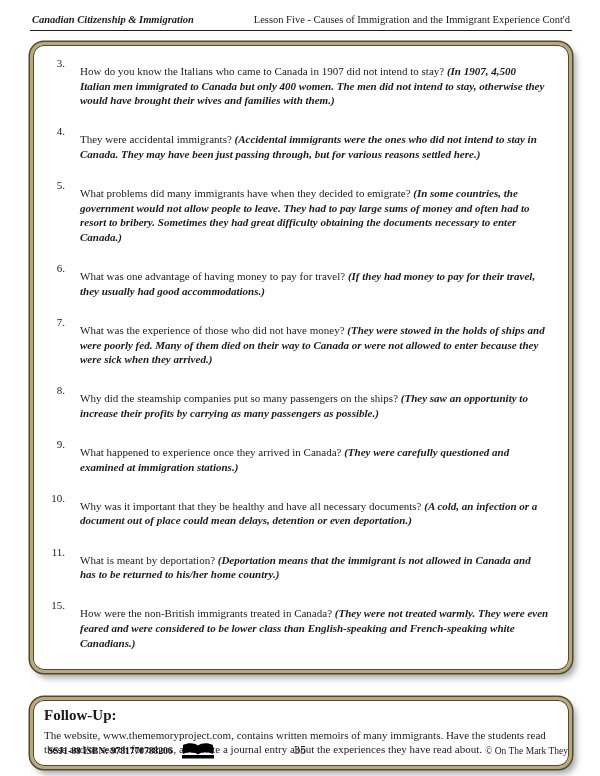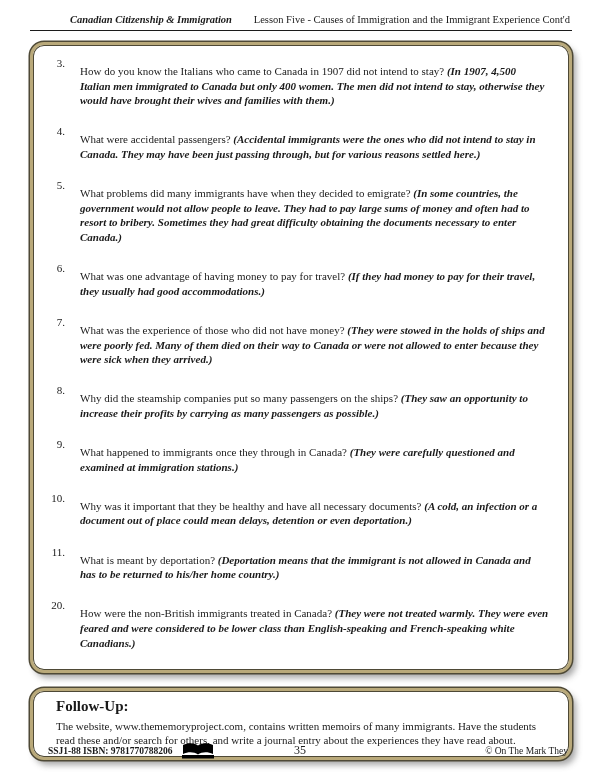--- a/index.html
+++ b/index.html
@@ -7,38 +7,38 @@
     width:600px;height:776px;background:#ffffff;position:relative;overflow:hidden;
     font-family:"Liberation Serif", serif;color:#1a1a1a;
   }
   .page{position:absolute;inset:0;padding:10px 28px 0 30px;box-sizing:border-box;}
 
   
   .page-header{
     display:flex;justify-content:space-between;align-items:baseline;
     font-size:10.5px;padding:4px 2px 5px 2px;border-bottom:1.5px solid #1c1c1c;
   }
-  .hdr-left{font-style:italic;font-weight:600;white-space:nowrap;margin-left:38px;}
+  .hdr-left{font-style:italic;font-weight:600;white-space:nowrap;}
   .hdr-right{white-space:nowrap;font-size:10.5px;}
 
   
   .frame{
     background:#fff;
     border:3px solid #b9a97a;
     border-radius:14px;
     box-shadow:0 0 0 1.5px #4e4936, inset 0 0 0 1px #4e4936, 4px 5px 6px rgba(60,60,60,0.45);
   }
   .main-box{margin-top:11px;padding:11px 12px 3px 6px;}
 
   .q-item{display:flex;margin-bottom:8.5px;font-size:11px;line-height:1.33;}
   .q-num{width:26px;text-align:right;padding-right:7px;flex-shrink:0;}
   .q-text{margin:8px;}
   .answer{font-weight:bold;font-style:italic;}
 
-  .followup-box{margin-top:15px;padding:5px 12px 9px 23px;}
+  .followup-box{margin-top:24px;padding:5px 12px 9px 11px;}
   .followup-title{font-size:15px;font-weight:bold;margin:2px 0 4px 0;}
   .followup-body{margin:0;font-size:11px;line-height:1.32;}
 
   
   .page-footer{position:absolute;left:32px;right:32px;bottom:12px;height:24px;font-size:10px;}
   .ft-left{position:absolute;left:16px;top:6px;font-weight:bold;font-size:9.5px;white-space:nowrap;}
   .ft-icon{position:absolute;left:150px;top:2px;display:inline-block;}
   .ft-page{position:absolute;left:50%;transform:translateX(-50%);top:3px;font-size:12px;}
   .ft-right{position:absolute;right:0;top:6px;font-size:9.5px;white-space:nowrap;}
 </style>
@@ -54,21 +54,21 @@
 
   <div class="frame main-box">
 
     <div class="q-item">
       <span class="q-num">3.</span>
       <p class="q-text"><span>How do you know the Italians who came to Canada in 1907 did not intend to stay?</span> <span class="answer">(In 1907, 4,500 Italian men immigrated to Canada but only 400 women.  The men did not intend to stay, otherwise they would have brought their wives and families with them.)</span></p>
     </div>
 
     <div class="q-item">
       <span class="q-num">4.</span>
-      <p class="q-text"><span>What were accidental passengers?</span> <span class="answer">(Accidental immigrants were the ones who did not intend to stay in Canada.  They may have been just passing through, but for various reasons settled here.)</span></p>
+      <p class="q-text"><span>They were accidental immigrants?</span> <span class="answer">(Accidental immigrants were the ones who did not intend to stay in Canada.  They may have been just passing through, but for various reasons settled here.)</span></p>
     </div>
 
     <div class="q-item">
       <span class="q-num">5.</span>
       <p class="q-text"><span>What problems did many immigrants have when they decided to emigrate?</span> <span class="answer">(In some countries, the government would not allow people to leave.  They had to pay large sums of money and often had to resort to bribery.  Sometimes they had great difficulty obtaining the documents necessary to enter Canada.)</span></p>
     </div>
 
     <div class="q-item">
       <span class="q-num">6.</span>
       <p class="q-text"><span>What was one advantage of having money to pay for travel?</span> <span class="answer">(If they had money to pay for their travel, they usually had good accommodations.)</span></p>
@@ -79,35 +79,35 @@
       <p class="q-text"><span>What was the experience of those who did not have money?</span> <span class="answer">(They were stowed in the holds of ships and were poorly fed.  Many of them died on their way to Canada or were not allowed to enter because they were sick when they arrived.)</span></p>
     </div>
 
     <div class="q-item">
       <span class="q-num">8.</span>
       <p class="q-text"><span>Why did the steamship companies put so many passengers on the ships?</span> <span class="answer">(They saw an opportunity to increase their profits by carrying as many passengers as possible.)</span></p>
     </div>
 
     <div class="q-item">
       <span class="q-num">9.</span>
-      <p class="q-text"><span>What happened to immigrants once they through in Canada?</span> <span class="answer">(They were carefully questioned and examined at immigration stations.)</span></p>
+      <p class="q-text"><span>What happened to experience once they arrived in Canada?</span> <span class="answer">(They were carefully questioned and examined at immigration stations.)</span></p>
     </div>
 
     <div class="q-item">
       <span class="q-num">10.</span>
       <p class="q-text"><span>Why was it important that they be healthy and have all necessary documents?</span> <span class="answer">(A cold, an infection or a document out of place could mean delays, detention or even deportation.)</span></p>
     </div>
 
     <div class="q-item">
       <span class="q-num">11.</span>
       <p class="q-text"><span>What is meant by deportation?</span> <span class="answer">(Deportation means that the immigrant is not allowed in Canada and has to be returned to his/her home country.)</span></p>
     </div>
 
     <div class="q-item">
-      <span class="q-num">20.</span>
+      <span class="q-num">15.</span>
       <p class="q-text"><span>How were the non-British immigrants treated in Canada?</span> <span class="answer">(They were not treated warmly.  They were even feared and were considered to be lower class than English-speaking and French-speaking white Canadians.)</span></p>
     </div>
 
 
 
   </div>
 
   <div class="frame followup-box">
     <div class="followup-title">Follow-Up:</div>
     <p class="followup-body">The website, www.thememoryproject.com, contains written memoirs of many immigrants.  Have the students read these and/or search for others, and write a journal entry about the experiences they have read about.</p>

